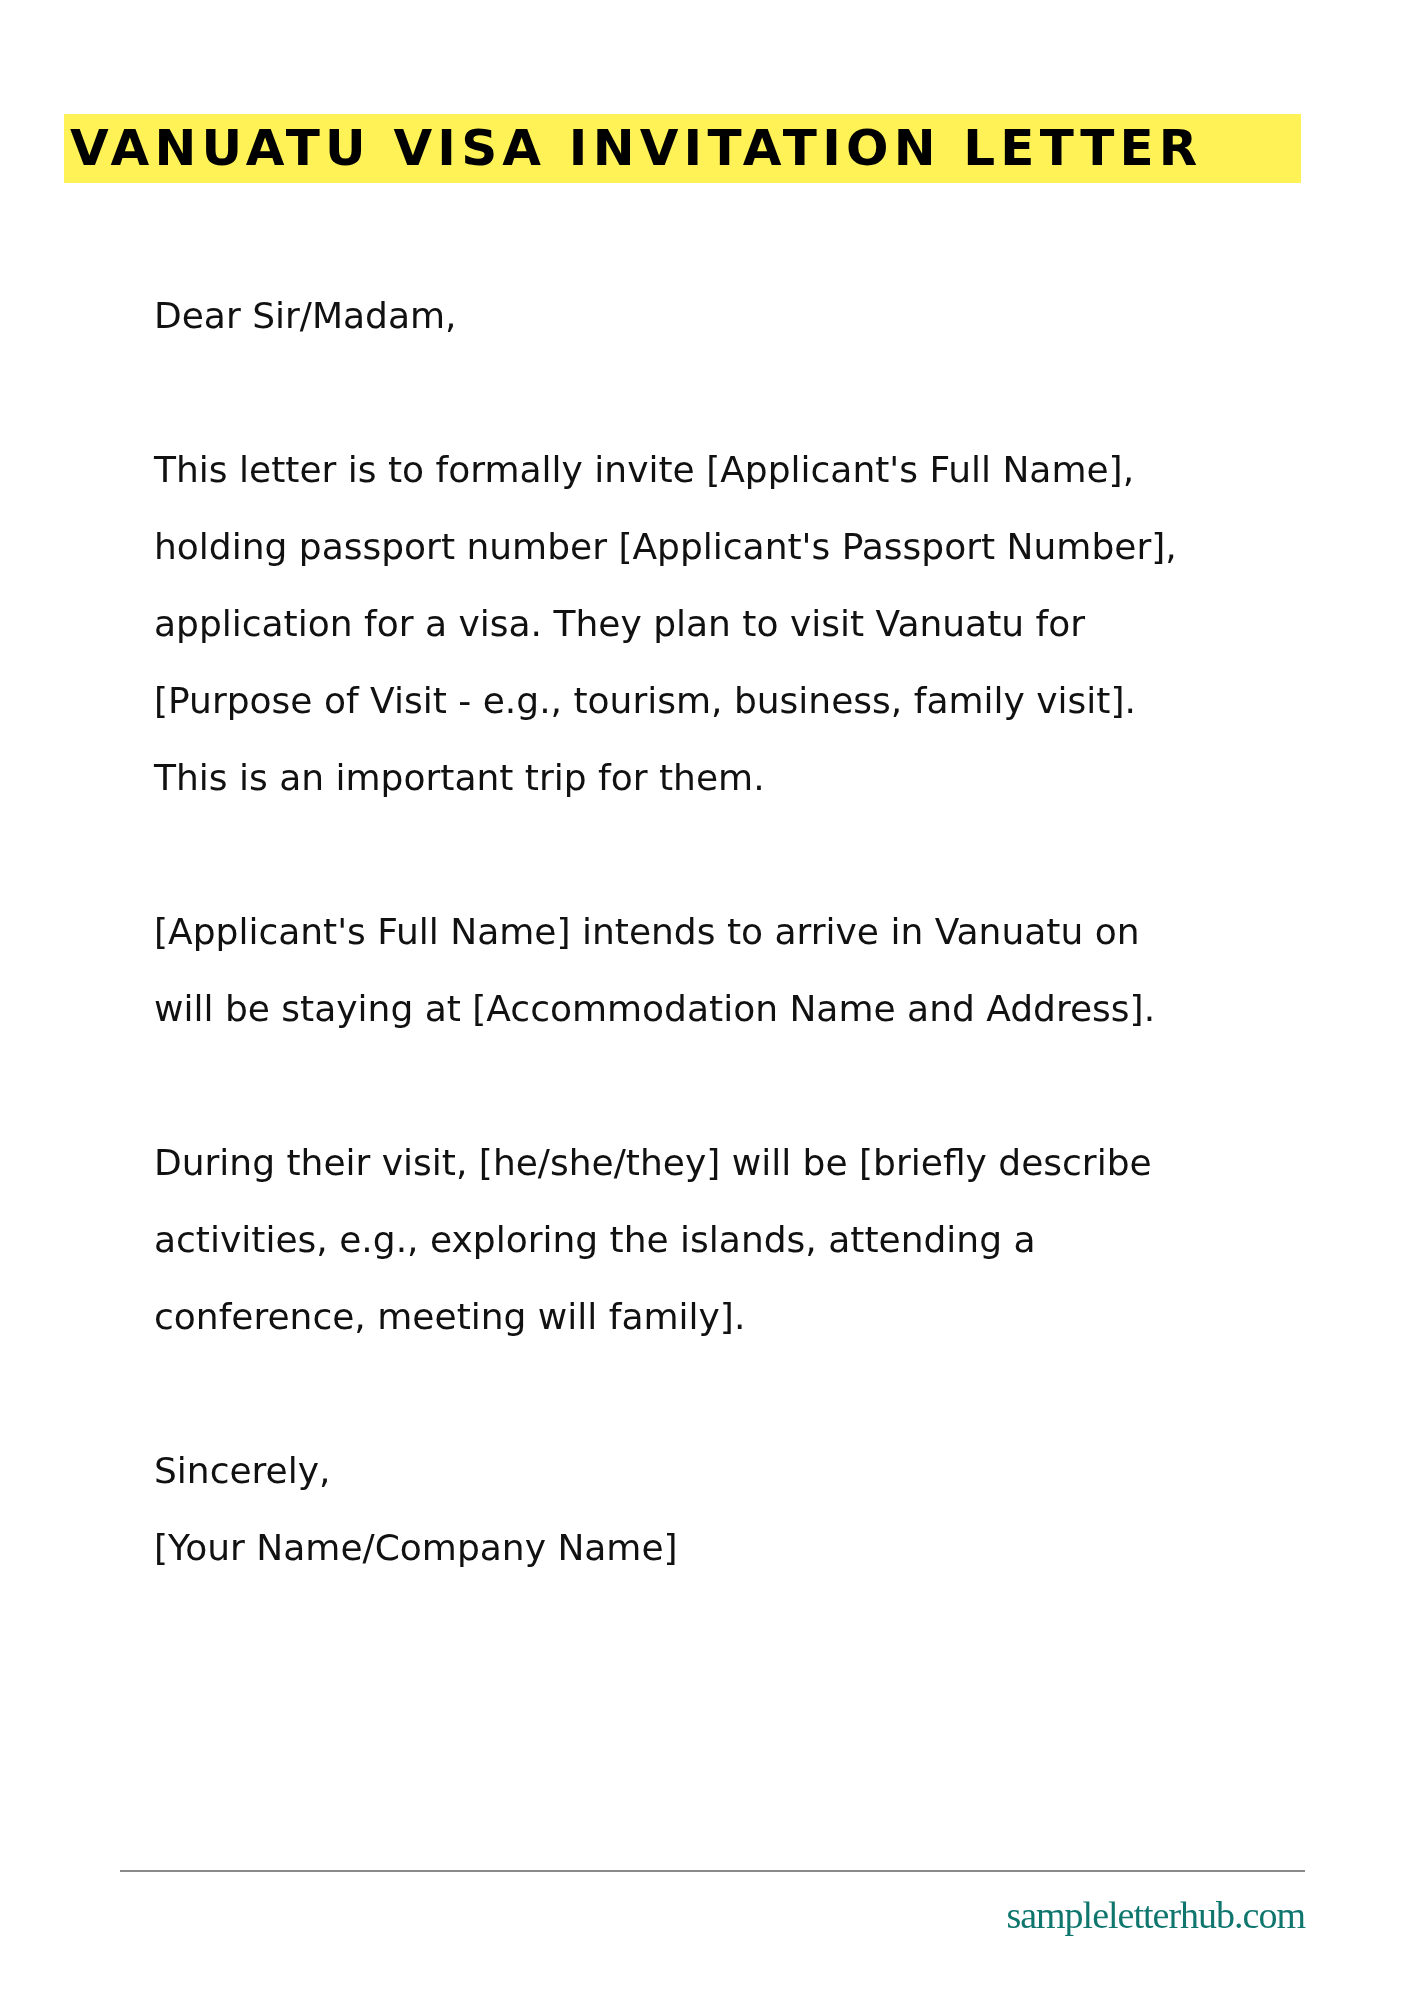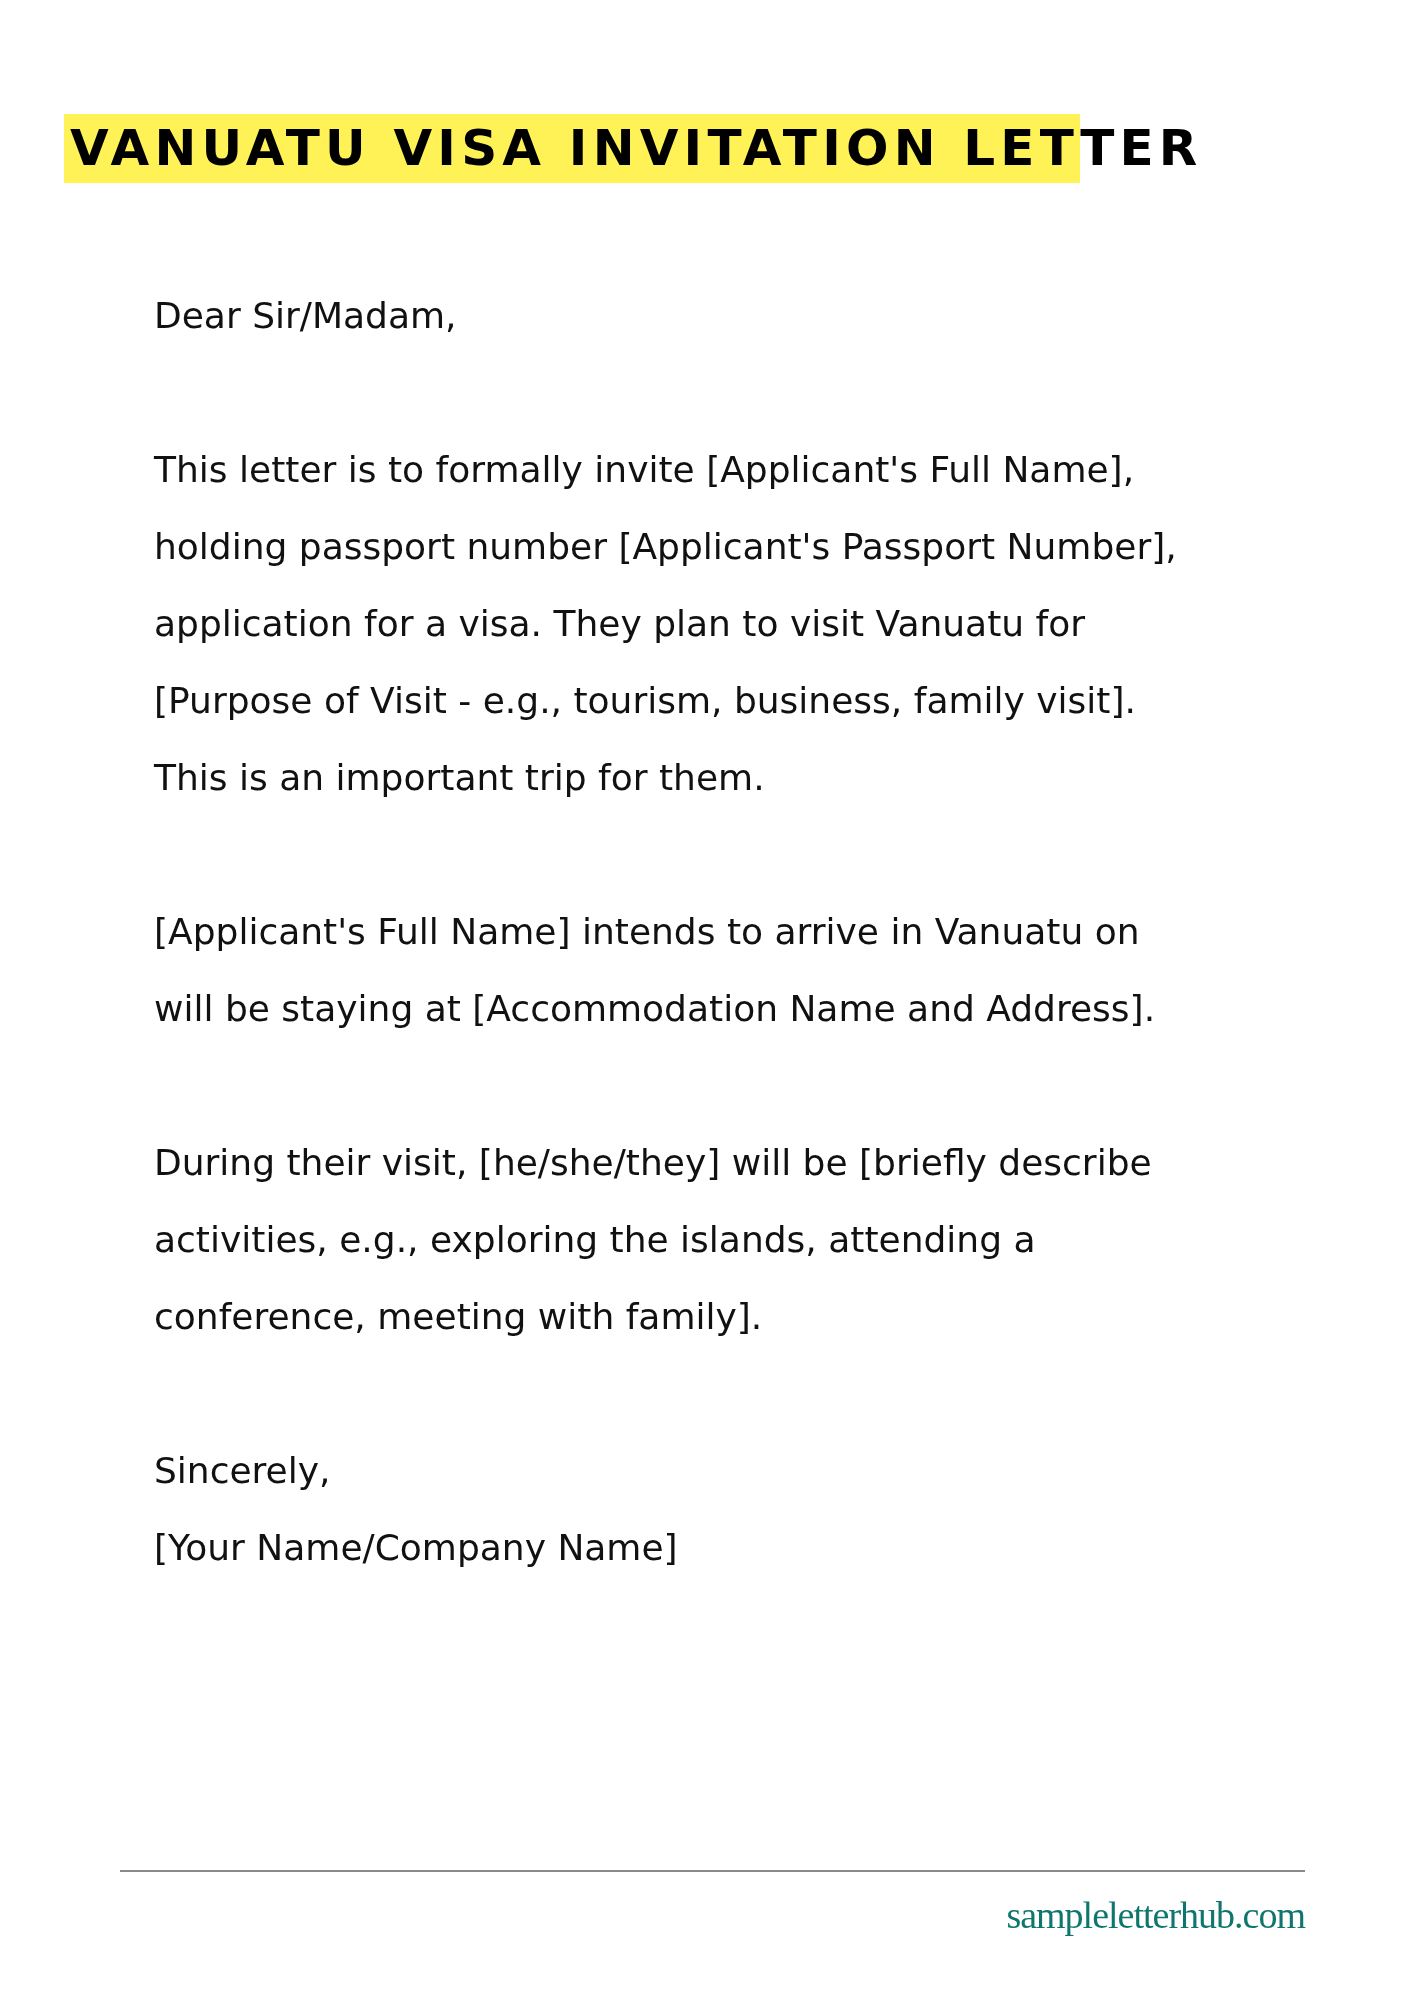--- a/index.html
+++ b/index.html
@@ -2,21 +2,21 @@
 <html><head>
   <meta charset="utf-8">
   <style>
     html, body { margin: 0; padding: 0; }
     body {
       width: 1414px; height: 2000px; background: #ffffff; position: relative;
       overflow: hidden; color: #111111;
       font-family: "DejaVu Sans", sans-serif;
     }
     .title-wrap {
-      position: absolute; left: 64px; top: 114px; width: 1016px; height: 69px;
+      position: absolute; left: 64px; top: 114px; width: 1237px; height: 69px;
       background: #FFF256;
     }
     .title {
       position: absolute; left: 6px; top: 0; height: 69px; line-height: 69px;
       font-family: "DejaVu Sans", sans-serif; font-weight: bold;
       font-size: 50px; letter-spacing: 5.2px; color: #000; white-space: nowrap;
       transform: scaleX(1.0); transform-origin: left center;
     }
     .body {
       position: absolute; left: 120px; top: 277px; width: 1200px;
@@ -56,21 +56,21 @@
 
   <div>
     <div class="line">[Applicant's Full Name] intends to arrive in Vanuatu on</div>
     <div class="line">will be staying at [Accommodation Name and Address].</div>
   </div>
   <div class="blank"></div>
 
   <div>
     <div class="line">During their visit, [he/she/they] will be [briefly describe</div>
     <div class="line">activities, e.g., exploring the islands, attending a</div>
-    <div class="line">conference, meeting with family].</div>
+    <div class="line">conference, meeting will family].</div>
   </div>
   <div class="blank"></div>
 
   <div class="line">Sincerely,</div>
   <div class="line">[Your Name/Company Name]</div>
 </div>
 
 <div class="divider"></div>
 <div class="footer">sampleletterhub.com</div>
 

